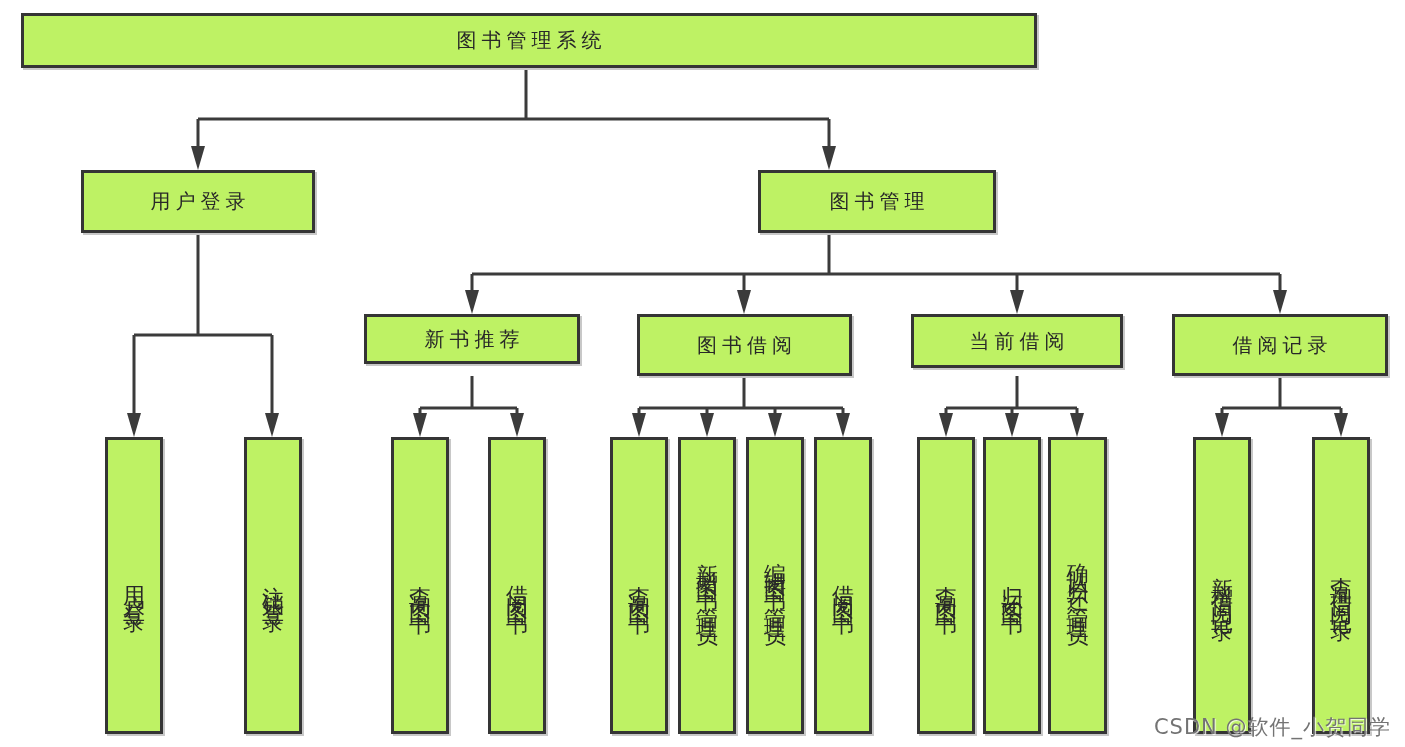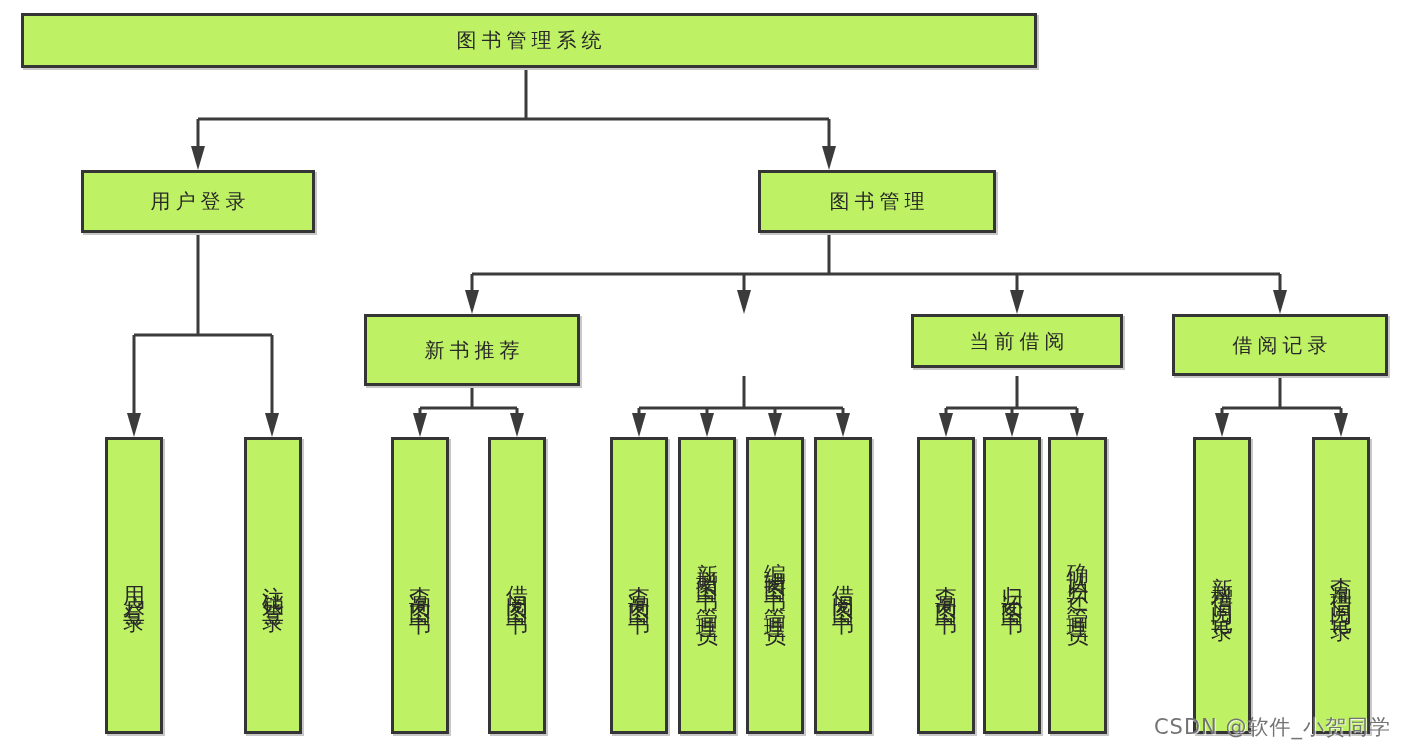--- a/index.html
+++ b/index.html
@@ -111,22 +111,25 @@
     <span class="lbl">图书管理系统</span>
   </div>
 
   <div class="node hbox" style="left:81px; top:170px; width:234px; height:63px;">
     <span class="lbl">用户登录</span>
   </div>
   <div class="node hbox" style="left:710px; top:170px; width:238px; height:63px;margin-left:48px;">
     <span class="lbl">图书管理</span>
   </div>
 
-  <div class="node hbox" style="left:364px; top:314px; width:216px; height:72px;">
+  <div class="node hbox" style="left:364px; top:314px; width:216px; height:50px;">
     <span class="lbl">新书推荐</span>
+  </div>
+  <div class="node hbox" style="left:637px; top:314px; width:215px; height:62px;">
+    <span class="lbl">图书借阅</span>
   </div>
   <div class="node hbox" style="left:911px; top:314px; width:212px; height:54px;">
     <span class="lbl">当前借阅</span>
   </div>
   <div class="node hbox" style="left:1172px; top:314px; width:216px; height:62px;">
     <span class="lbl">借阅记录</span>
   </div>
 
   <div class="node vbox" style="left:105px; top:437px; width:58px; height:297px;">
     <span class="lbl">用户登录</span>

